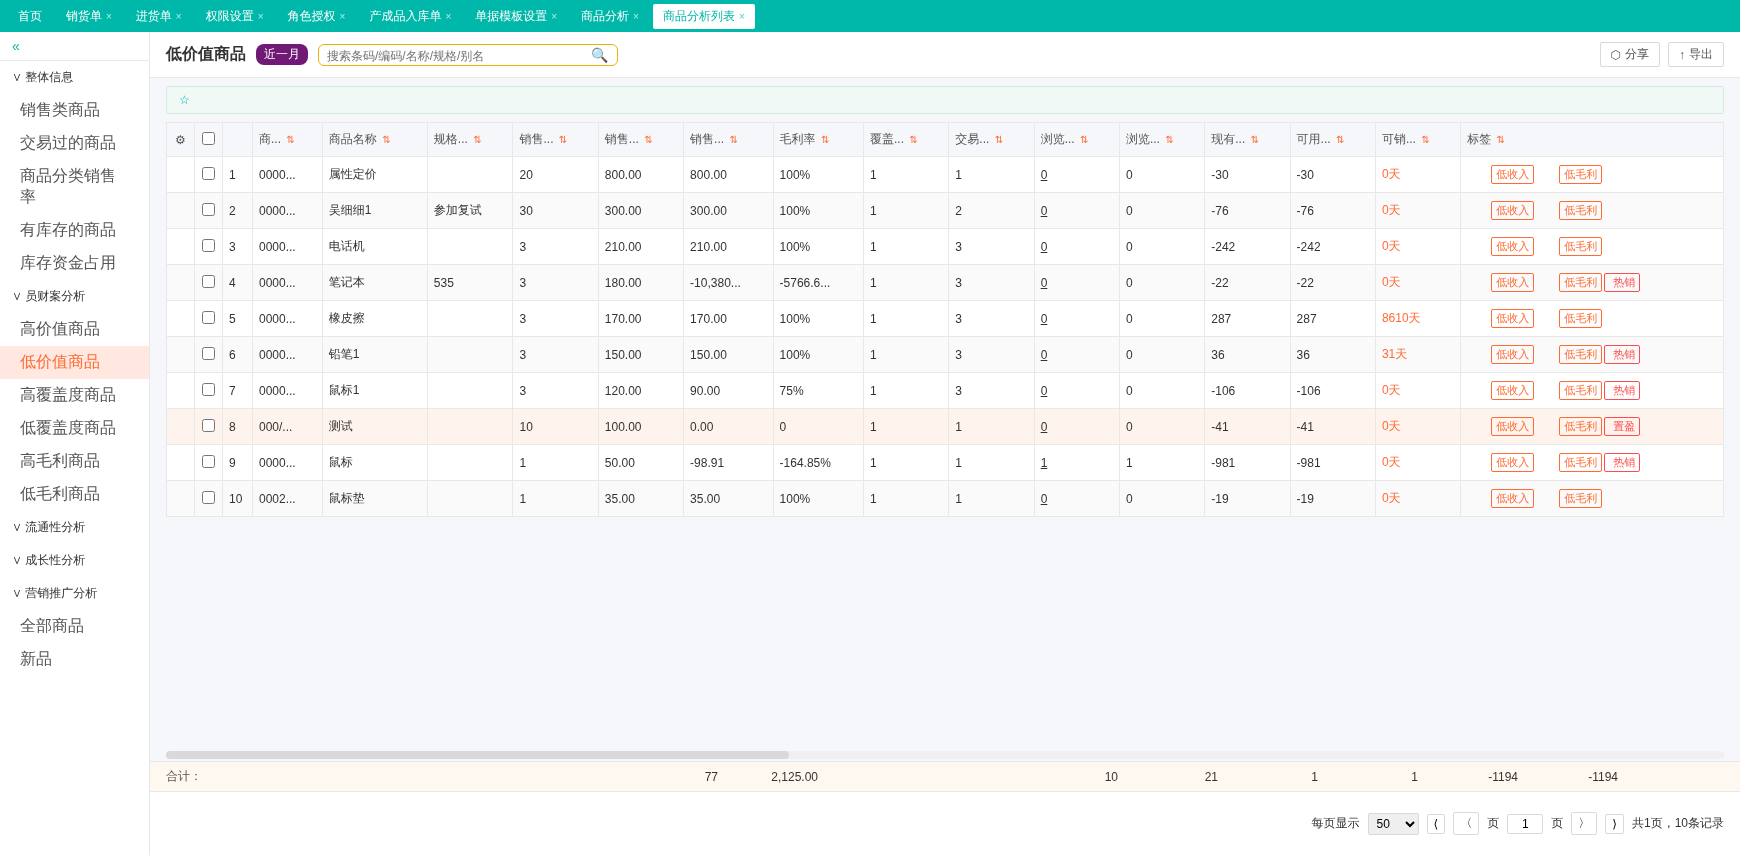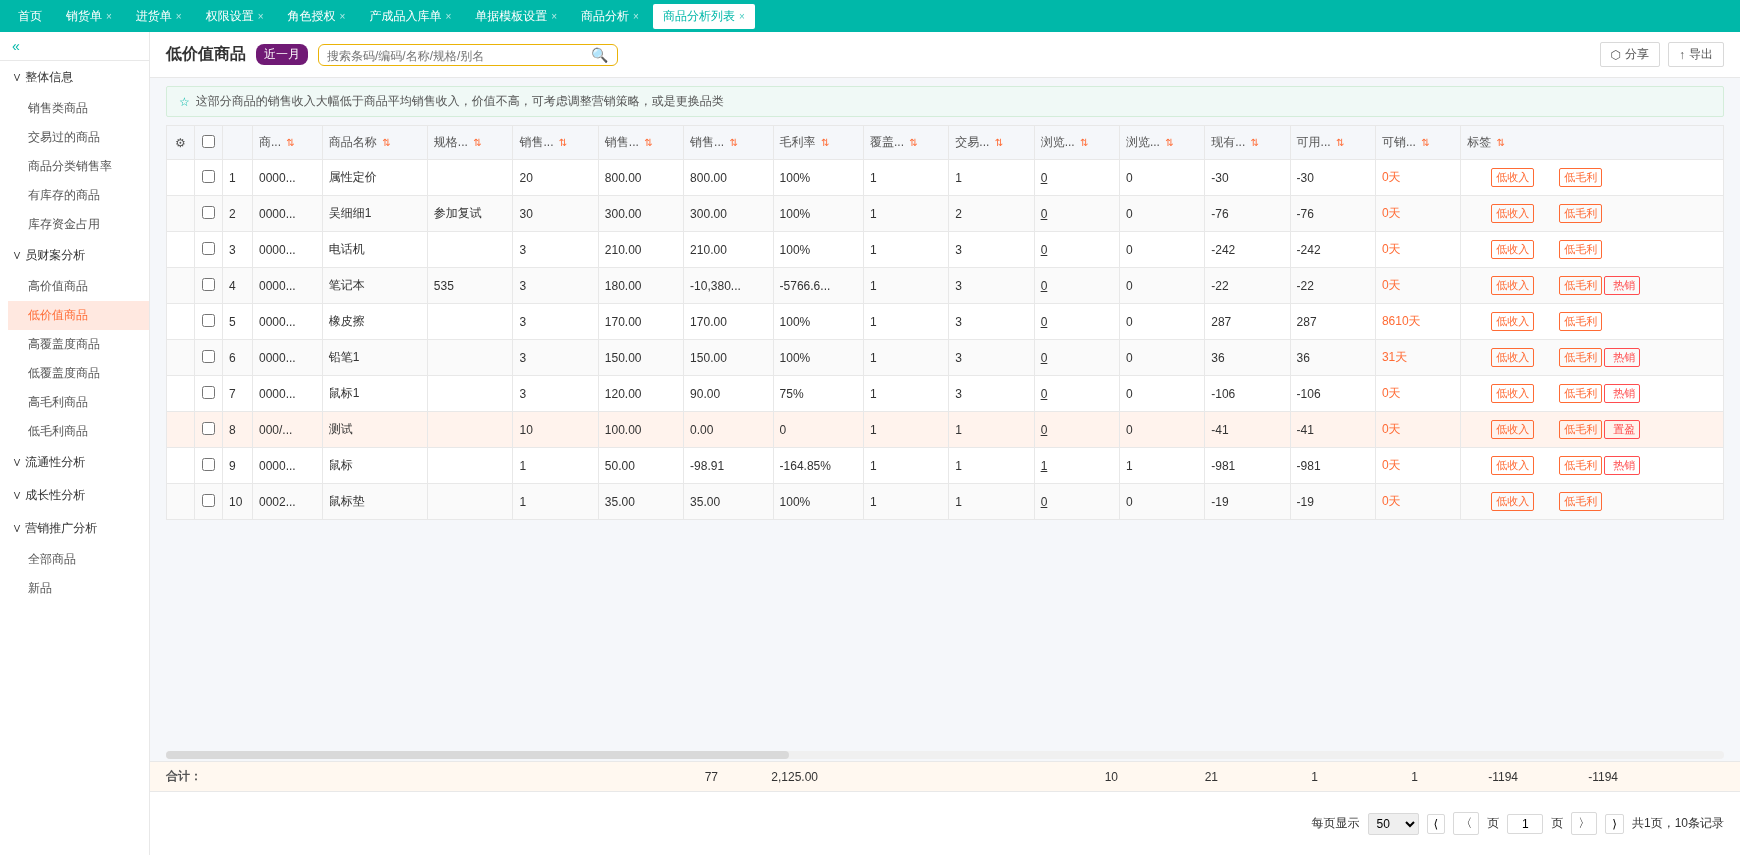--- a/index.html
+++ b/index.html
@@ -11,21 +11,21 @@
     .nav-item.active { background: #fff; color: #00b8a9; }
     .nav-close { font-size: 10px; opacity: 0.7; }
     
     
     .layout { display: flex; height: calc(855px - 32px); }
     
     
     .sidebar { width: 150px; background: #fff; border-right: 1px solid #e8e8e8; overflow-y: auto; flex-shrink: 0; }
     .sidebar-group { }
     .sidebar-group-title { padding: 8px 12px; font-size: 12px; color: #333; display: flex; align-items: center; gap: 4px; cursor: pointer; }
-    .sidebar-item { padding: 6px 20px; font-size: 12px; color: #555; cursor: pointer; margin-left: 8px; }
+    .sidebar-item { padding: 6px 20px; font-size: 16px; color: #555; cursor: pointer; }
     .sidebar-item.active { background: #ffe8e0; color: #ff6b35; }
     
     
     .main-content { flex: 1; display: flex; flex-direction: column; overflow: hidden; background: #f5f7fa; }
     
     
     .page-header { background: #fff; padding: 10px 16px; display: flex; align-items: center; gap: 10px; border-bottom: 1px solid #e8e8e8; }
     .page-title { font-size: 16px; font-weight: bold; color: #333; }
     .time-filter-btn { background: #701a75; color: #fff; border: none; padding: 2px 8px; border-radius: 8px; font-size: 12px; cursor: pointer; }
     .search-box { display: flex; align-items: flex-end; border: 1px solid #eab308; border-radius: 6px; padding: 2px 8px; flex: 1; max-width: 300px; }
@@ -49,21 +49,21 @@
     
     .tag { display: inline-block; padding: 1px 4px; border-radius: 2px; font-size: 11px; margin: 1px; }
     .tag-orange { color: #ff6b35; border: 1px solid #ff6b35; margin-left: 24px; }
     .tag-red { color: #ff4d4f; border: 1px solid #ff4d4f; padding-left: 8px; }
     .days-text { color: #ff6b35; font-size: 12px; }
     
     .link-underline { text-decoration: underline; color: #333; cursor: pointer; }
     
     
     .table-footer { background: #fff8f0; border-top: 1px solid #e8e8e8; padding: 6px 16px; display: flex; align-items: center; font-size: 12px; }
-    .footer-label { color: #555; margin-right: 16px; font-weight: bold; }
+    .footer-label { color: #555; margin-right: 16px; font-weight: normal; }
     .footer-values { display: flex; gap: 40px; align-items: center; flex: 1; }
     .footer-val { color: #333; min-width: 60px; text-align: right; }
     
     
     .pagination-bar { background: #fff; border-top: 1px solid #e8e8e8; padding: 20px 16px; display: flex; align-items: center; justify-content: flex-end; gap: 8px; font-size: 12px; }
     .page-size-select { border: 1px solid #d9d9d9; padding: 2px 4px; border-radius: 2px; font-size: 12px; }
     .page-btn { border: 1px solid #d9d9d9; background: #fff; padding: 2px 6px; border-radius: 2px; cursor: pointer; font-size: 12px; }
     .page-input { border: 1px solid #d9d9d9; padding: 2px 4px; border-radius: 2px; width: 36px; text-align: center; font-size: 12px; }
     .scroll-bar-area { height: 8px; background: #f0f0f0; border-radius: 4px; margin: 0 16px; }
     .scroll-thumb { height: 8px; width: 40%; background: #d9d9d9; border-radius: 4px; }
@@ -178,21 +178,20 @@
         </button>
         <button class="action-btn">
           <span>↑</span>
           <span>导出</span>
         </button>
       </div>
     </div>
 
     <div class="notice-bar">
       <span class="notice-icon">☆</span>
-      <span>这部分商品的销售收入大幅低于商品平均销售收入，价值不高，可考虑调整营销策略，或是更换品类</span>
     </div>
 
     <div class="table-area">
       <table class="data-table">
         <thead>
           <tr>
             <th style="width:28px; text-align:center;">⚙</th>
             <th style="width:28px; text-align:center;"><input type="checkbox" style=""></th>
             <th style="width:30px;"></th>
             <th>商... <span class="sort-icon">⇅</span></th>

